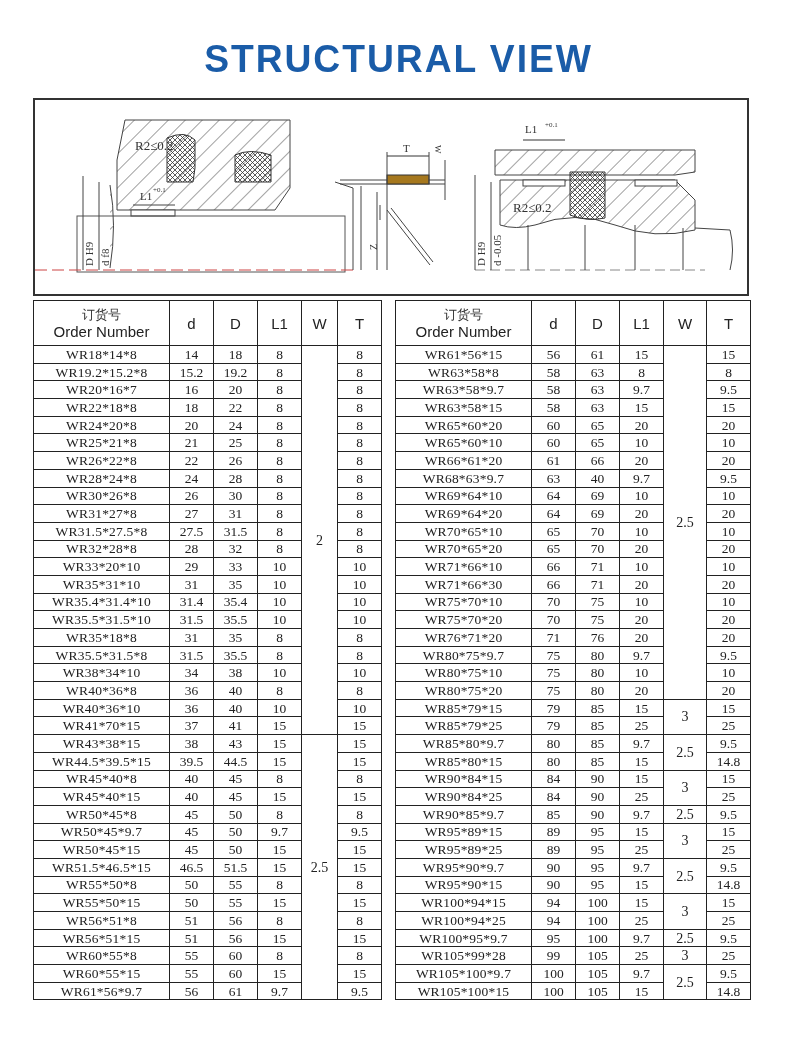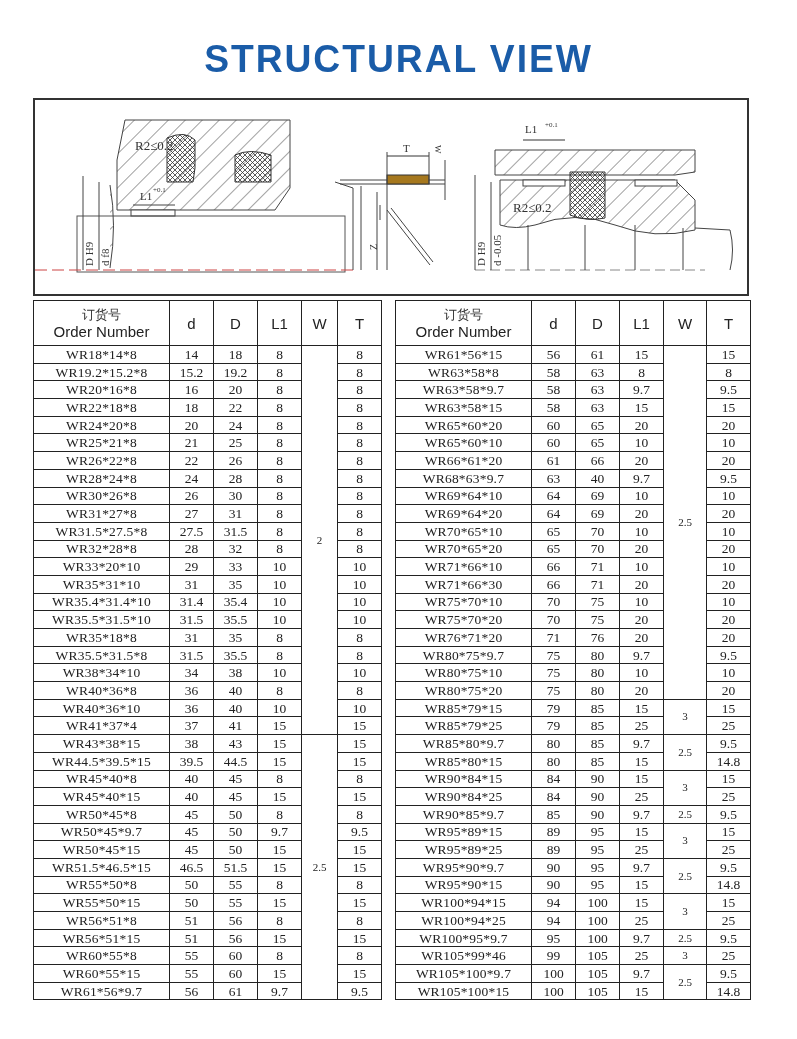--- a/index.html
+++ b/index.html
@@ -5,21 +5,21 @@
   html, body { margin:0; padding:0; background:#ffffff; }
   body { width:797px; height:1039px; position:relative; overflow:hidden; font-family:"Liberation Serif", serif; color:#222; }
   .title { position:absolute; left:0; top:38px; width:797px; text-align:center; font-family:"Liberation Sans", sans-serif; font-weight:bold; font-size:38px; letter-spacing:2px; color:#1a5ca8; transform:scaleX(0.98); }
   .drawing { position:absolute; left:33px; top:98px; width:716px; height:198px; border:2px solid #333; box-sizing:border-box; background:#fff; }
   .drawing svg { position:absolute; left:0; top:0; }
   table.spec { position:absolute; top:300px; border-collapse:collapse; table-layout:fixed; }
   table.spec td, table.spec th { border:1.5px solid #222; padding:0; text-align:center; font-weight:normal; }
   table.spec th { height:44px; font-family:"Liberation Sans", sans-serif; font-size:15px; line-height:17px; color:#222; }
   table.spec th .cn { font-family:"DejaVu Sans", sans-serif; font-size:13px; color:#333; display:block; }
   table.spec td { height:16.7px; font-size:13.5px; line-height:15px; font-family:"Liberation Serif", serif; color:#222; }
-  table.spec td.w { font-size:11px;text-align:center; }
+  table.spec td.w { font-size:14px;text-align:center; }
   table.spec td.order { letter-spacing:0.2px; }
   #tblL { left:33px; width:348px; }
   #tblR { left:395px; width:355px; }
 </style>
 </head>
 <body>
 
 <div class="title">STRUCTURAL VIEW</div>
 
 <div class="drawing">
@@ -124,21 +124,21 @@
         <td>8</td>
       </tr>
       <tr>
         <td class="order">WR19.2*15.2*8</td>
         <td>15.2</td>
         <td>19.2</td>
         <td>8</td>
         <td>8</td>
       </tr>
       <tr>
-        <td class="order">WR20*16*8</td>
+        <td class="order">WR20*16*7</td>
         <td>16</td>
         <td>20</td>
         <td>8</td>
         <td>8</td>
       </tr>
       <tr>
         <td class="order">WR22*18*8</td>
         <td>18</td>
         <td>22</td>
         <td>8</td>
@@ -257,21 +257,21 @@
         <td>8</td>
       </tr>
       <tr>
         <td class="order">WR40*36*10</td>
         <td>36</td>
         <td>40</td>
         <td>10</td>
         <td>10</td>
       </tr>
       <tr>
-        <td class="order">WR41*37*4</td>
+        <td class="order">WR41*70*15</td>
         <td>37</td>
         <td>41</td>
         <td>15</td>
         <td>15</td>
       </tr>
       <tr>
         <td class="order">WR43*38*15</td>
         <td>38</td>
         <td>43</td>
         <td>15</td>
@@ -640,21 +640,21 @@
       </tr>
       <tr>
         <td class="order">WR100*95*9.7</td>
         <td>95</td>
         <td>100</td>
         <td>9.7</td>
         <td class="w" rowspan="1">2.5</td>
         <td>9.5</td>
       </tr>
       <tr>
-        <td class="order">WR105*99*46</td>
+        <td class="order">WR105*99*28</td>
         <td>99</td>
         <td>105</td>
         <td>25</td>
         <td class="w" rowspan="1">3</td>
         <td>25</td>
       </tr>
       <tr>
         <td class="order">WR105*100*9.7</td>
         <td>100</td>
         <td>105</td>

